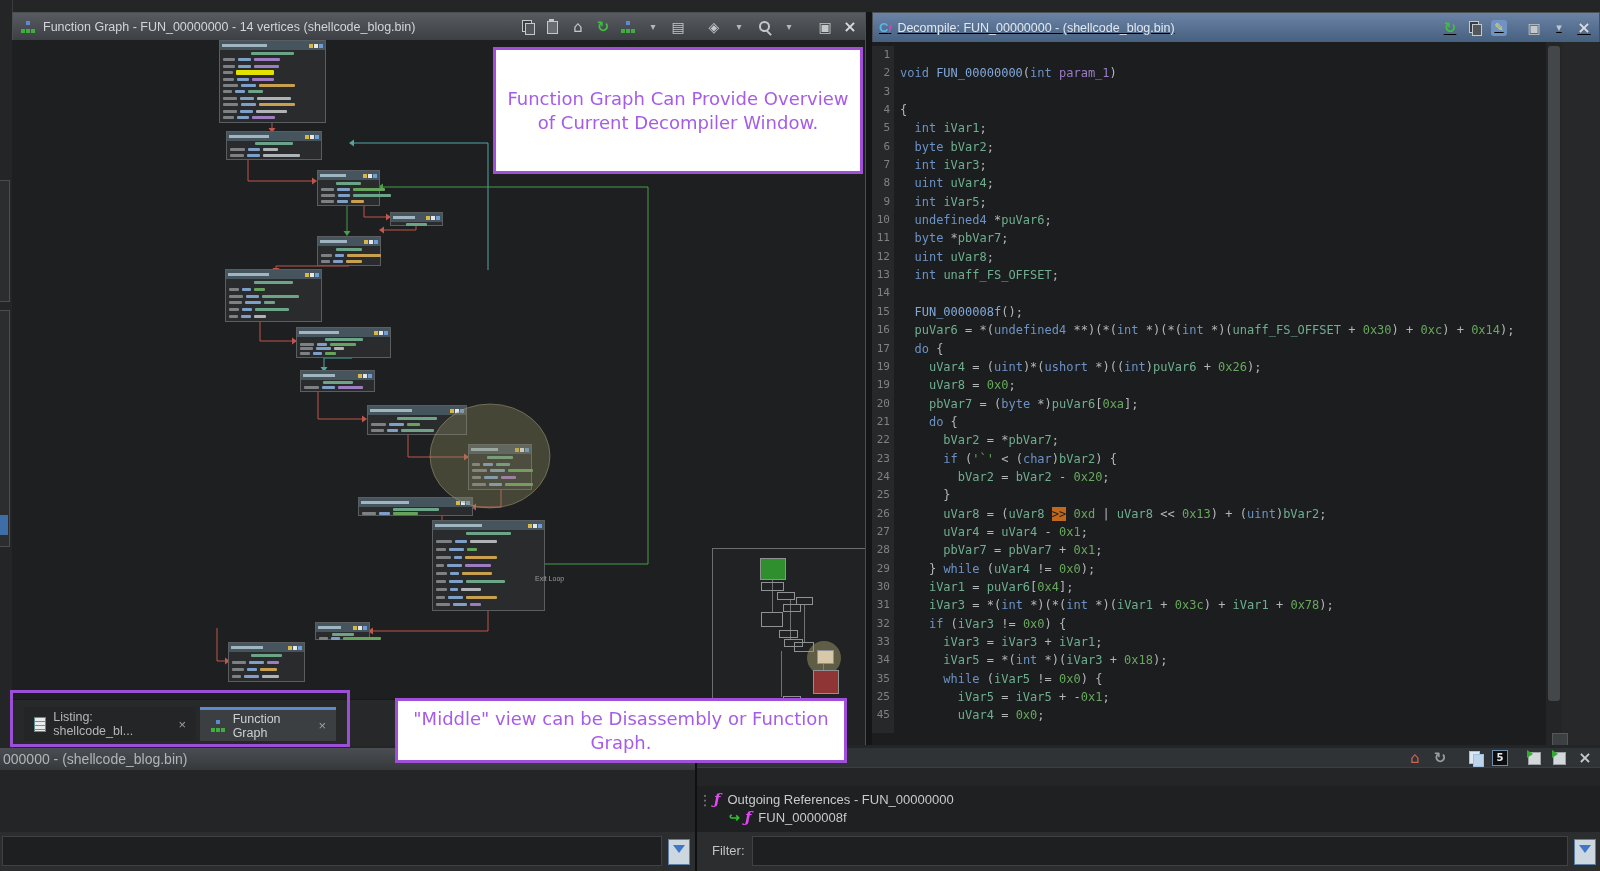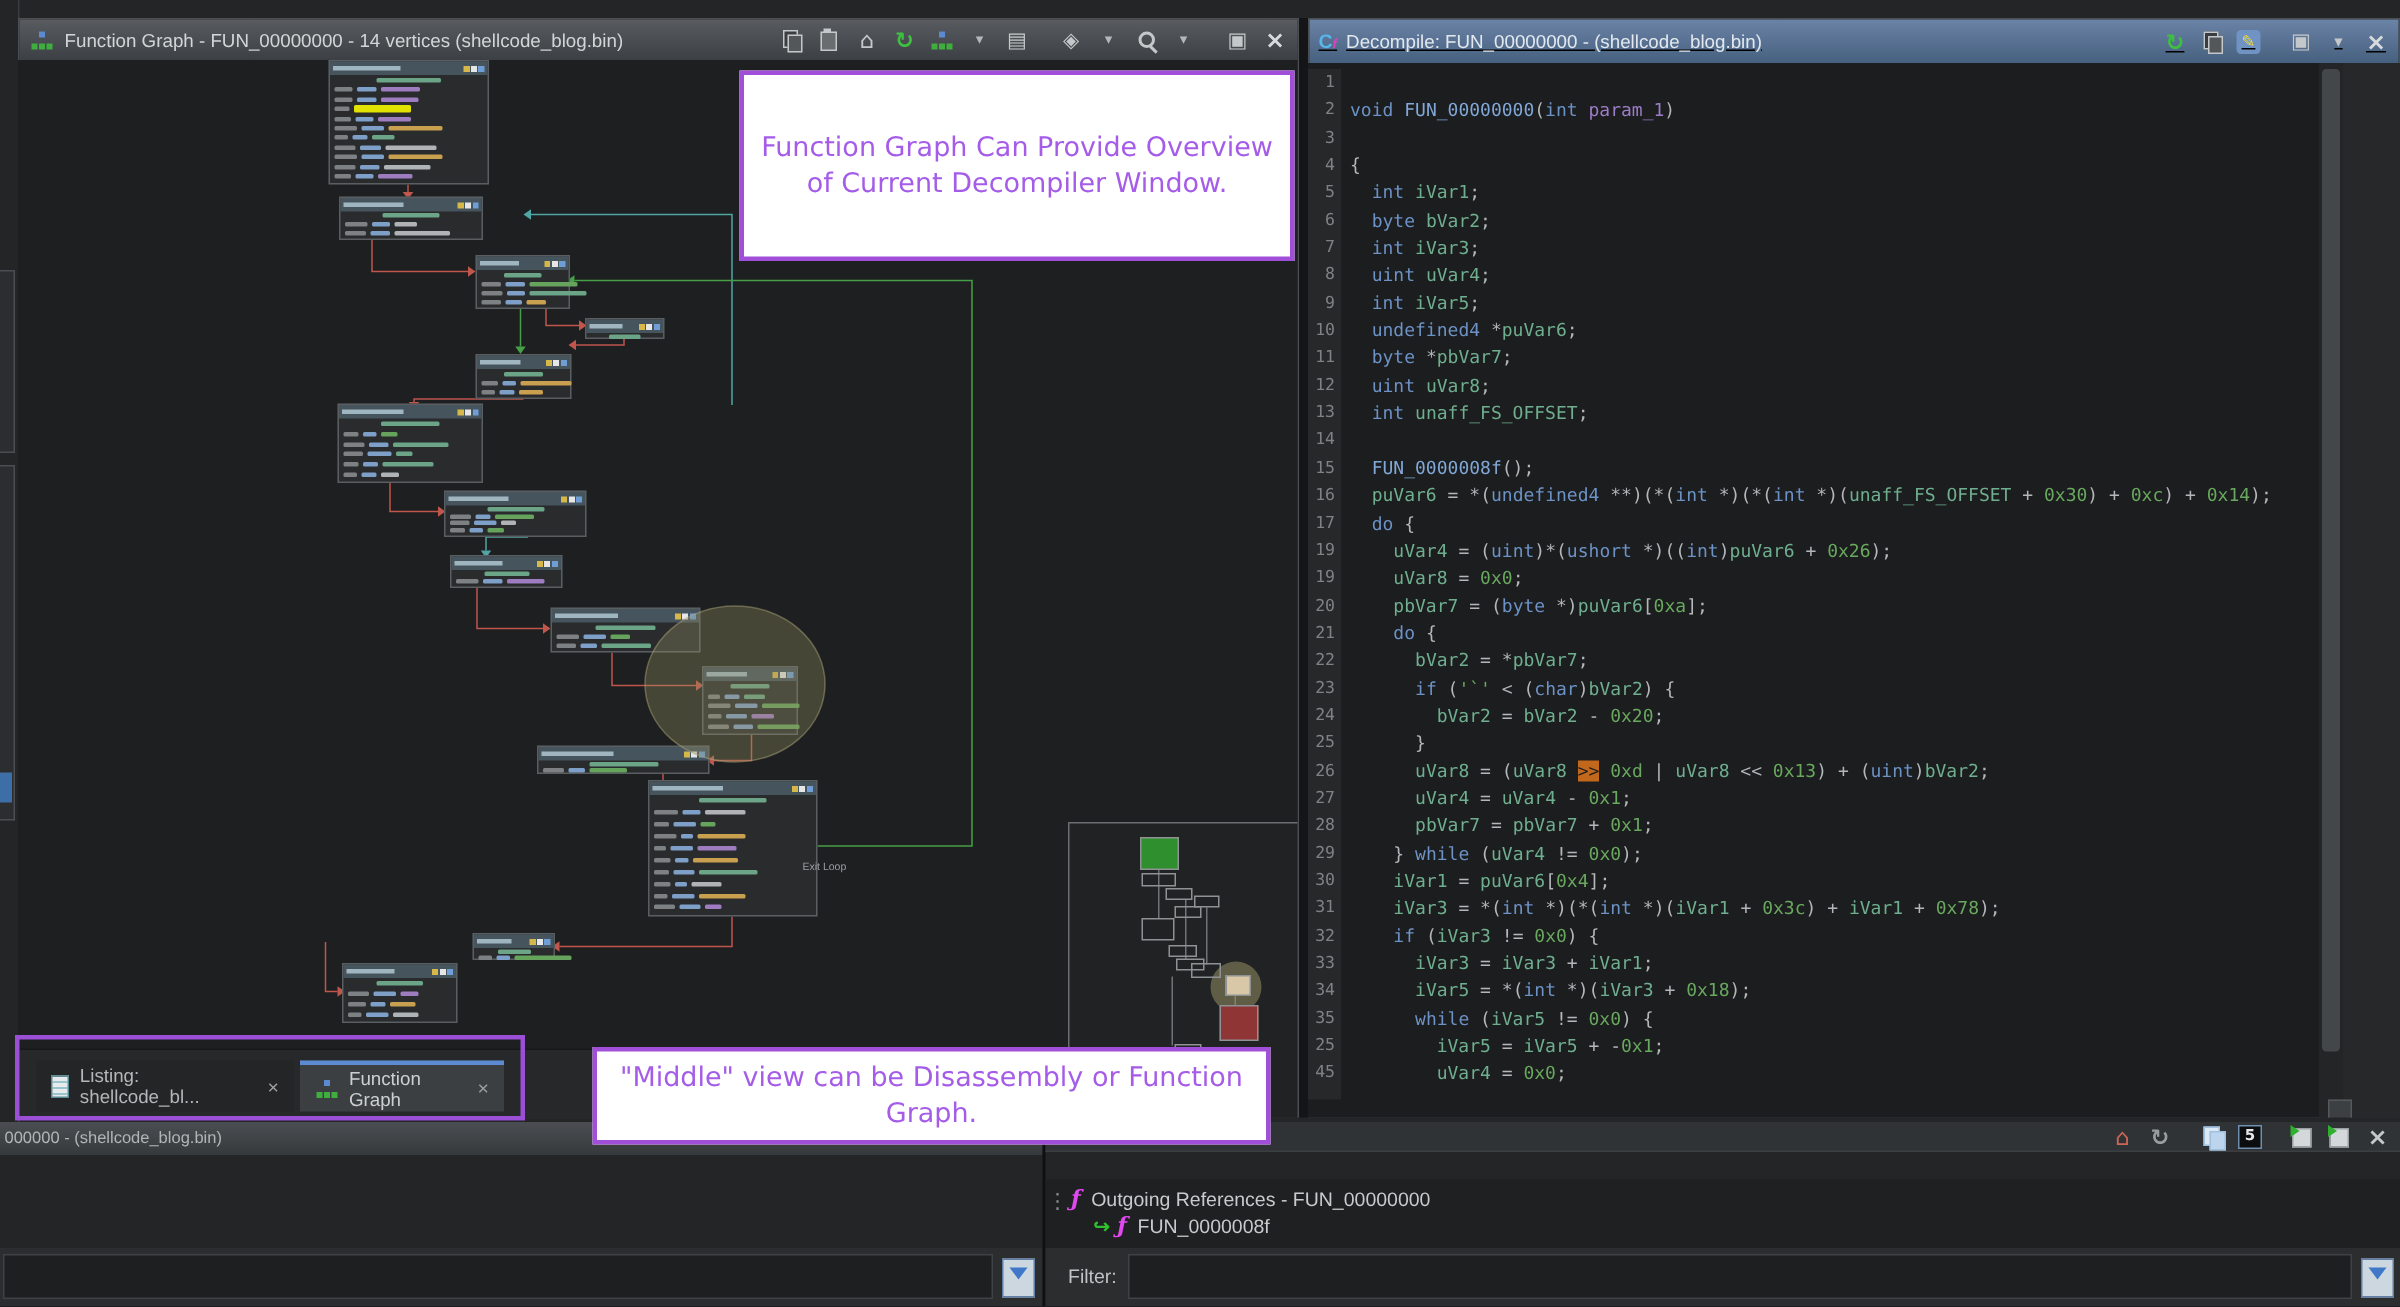--- a/index.html
+++ b/index.html
@@ -72,21 +72,21 @@
   #code-lines{position:absolute;left:28px;top:4px;right:60px;font-family:"DejaVu Sans Mono",monospace;
               font-size:12px;line-height:18.35px;white-space:pre;color:#b4b7b9;}
   .c-kw{color:#6d92c6;} .c-fn{color:#82a8d8;} .c-var{color:#6fae8f;} .c-const{color:#69a85e;}
   .c-param{color:#9d7cc8;} .c-p{color:#b4b7b9;} .c-hl{background:#c2681d;color:#1b1d1e;}
   #dec-scroll{position:absolute;left:674px;top:0;width:16px;height:703px;background:#232526;}
   #dec-thumb{position:absolute;left:2px;top:4px;width:12px;height:655px;background:#44474a;border-radius:3px;}
   #dec-right{position:absolute;left:690px;top:0;width:38px;height:703px;background:#26282a;}
   #dec-corner{position:absolute;left:680px;top:691px;width:16px;height:14px;background:#3c4043;border:1px solid #55585b;box-sizing:border-box;}
 
   
-  .panel-title{font-size:11px;color:#b2b5b7;}
+  .panel-title{font-size:14px;color:#b2b5b7;}
   .tree-row{position:absolute;display:flex;align-items:center;font-size:13px;color:#c8cbcd;}
   .f-glyph{font-family:"DejaVu Serif",serif;font-style:italic;font-weight:bold;color:#e048f0;font-size:15px;}
   .g-arrow{color:#2fbf2f;font-size:13px;font-weight:bold;}
   .filter-input{position:absolute;background:#1d1f20;border:1px solid #3f4244;color:#c8cbcd;
                 font-size:13px;padding:0 6px;box-sizing:border-box;outline:none;}
 </style>
 </head>
 <body>
 
 <div class="screen">

